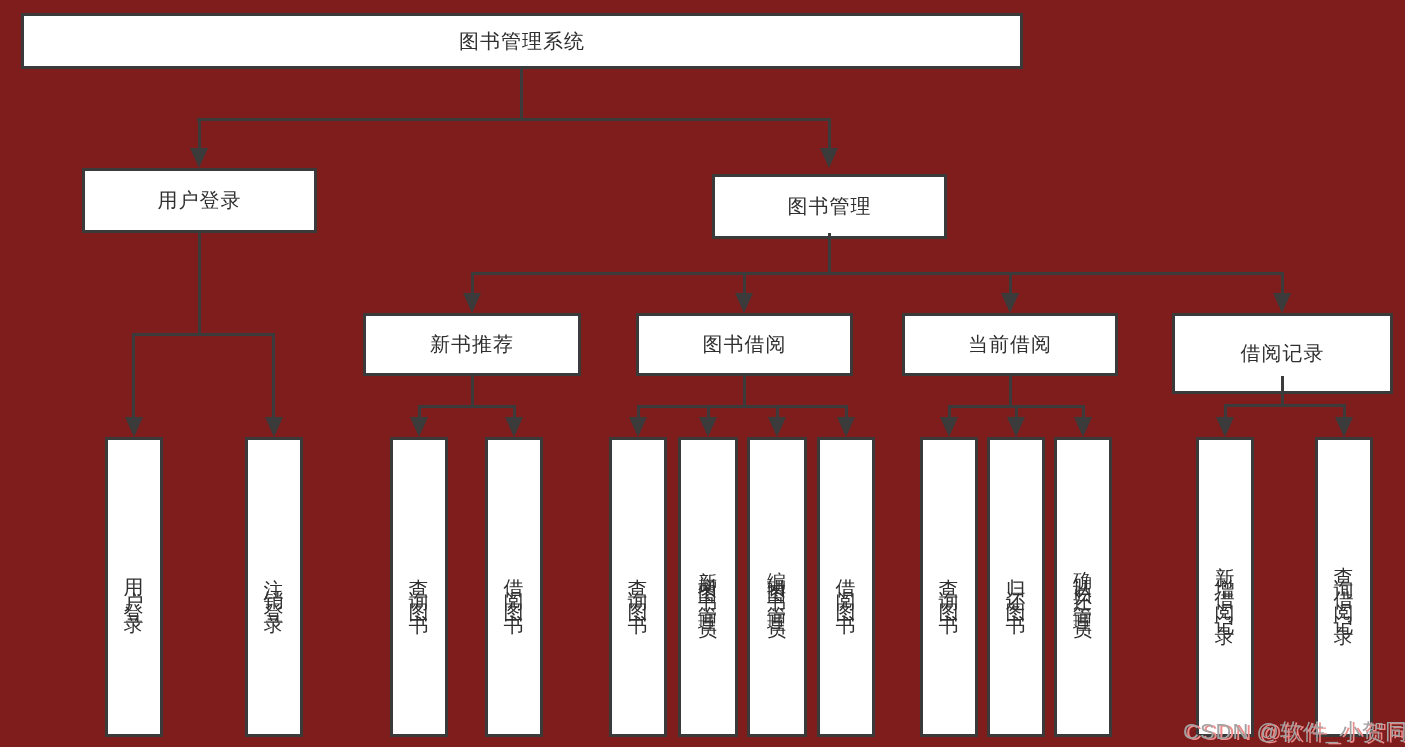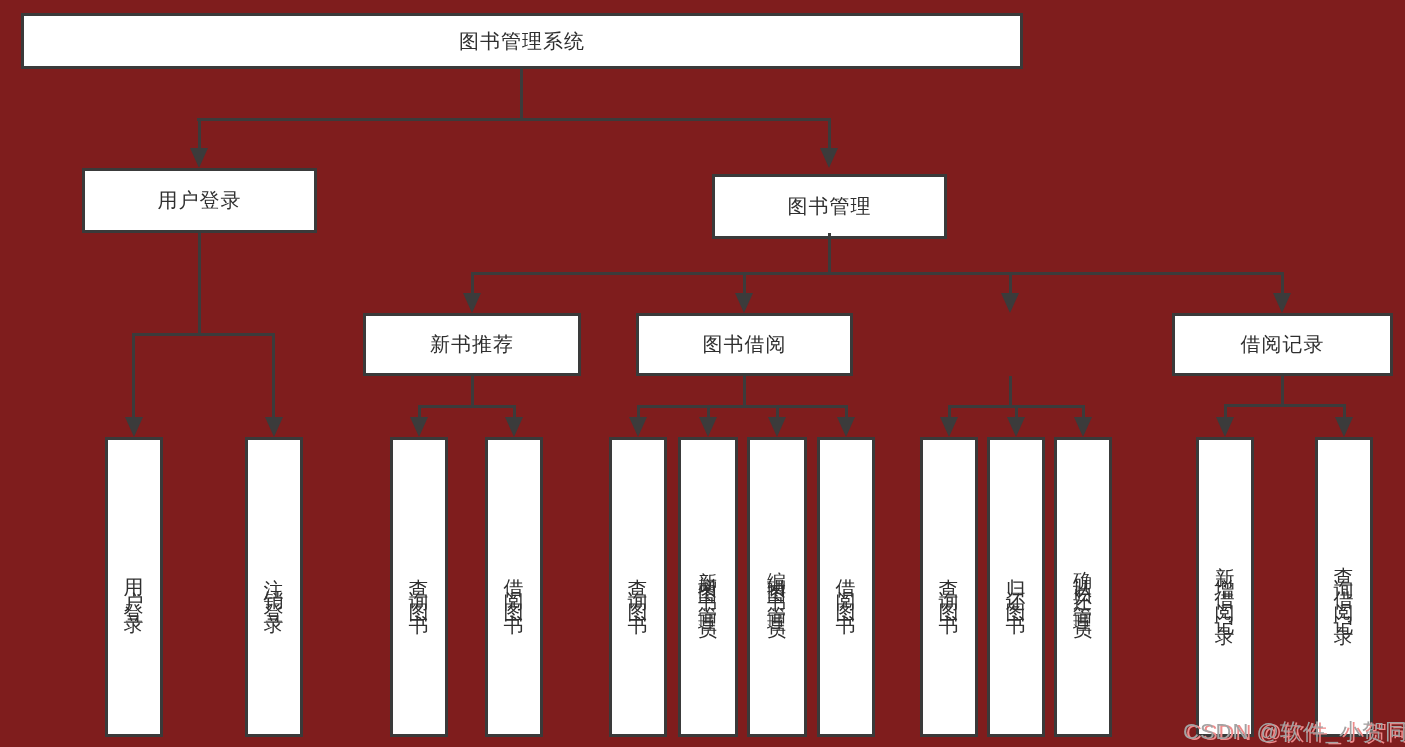--- a/index.html
+++ b/index.html
@@ -96,21 +96,24 @@
   <div class="tri" style="left:1001px;top:293px;"></div>
   <div class="line vline" style="left:1281px;top:272px;height:23px;"></div>
   <div class="tri" style="left:1273px;top:293px;"></div>
 
   <div class="box" style="left:636px;top:313px;width:217px;height:63px;">
     <span class="hlabel">图书借阅</span>
   </div>
   <div class="box" style="left:363px;top:313px;width:218px;height:63px;">
     <span class="hlabel">新书推荐</span>
   </div>
-  <div class="box" style="left:1172px;top:313px;width:221px;height:63px;">
+  <div class="box" style="left:902px;top:313px;width:216px;height:63px;">
+    <span class="hlabel">当前借阅</span>
+  </div>
+  <div class="box" style="left:1172px;top:313px;width:221px;height:81px;">
     <span class="hlabel">借阅记录</span>
   </div>
 
   <div class="line vline" style="left:198px;top:233px;height:103px;"></div>
   <div class="line hline" style="left:132px;top:333px;width:143px;"></div>
   <div class="line vline" style="left:132px;top:333px;height:86px;"></div>
   <div class="tri" style="left:125px;top:417px;"></div>
   <div class="line vline" style="left:272px;top:333px;height:86px;"></div>
   <div class="tri" style="left:265px;top:417px;"></div>
 

